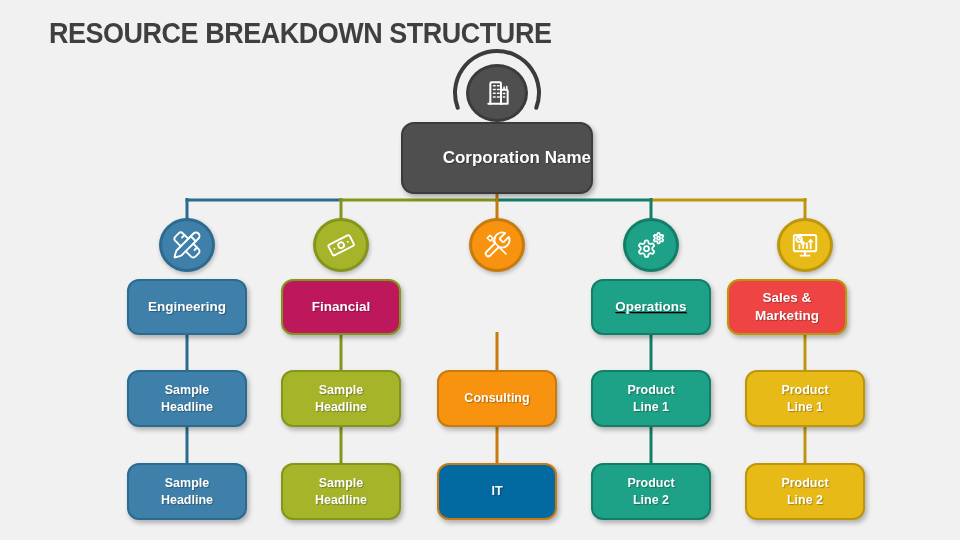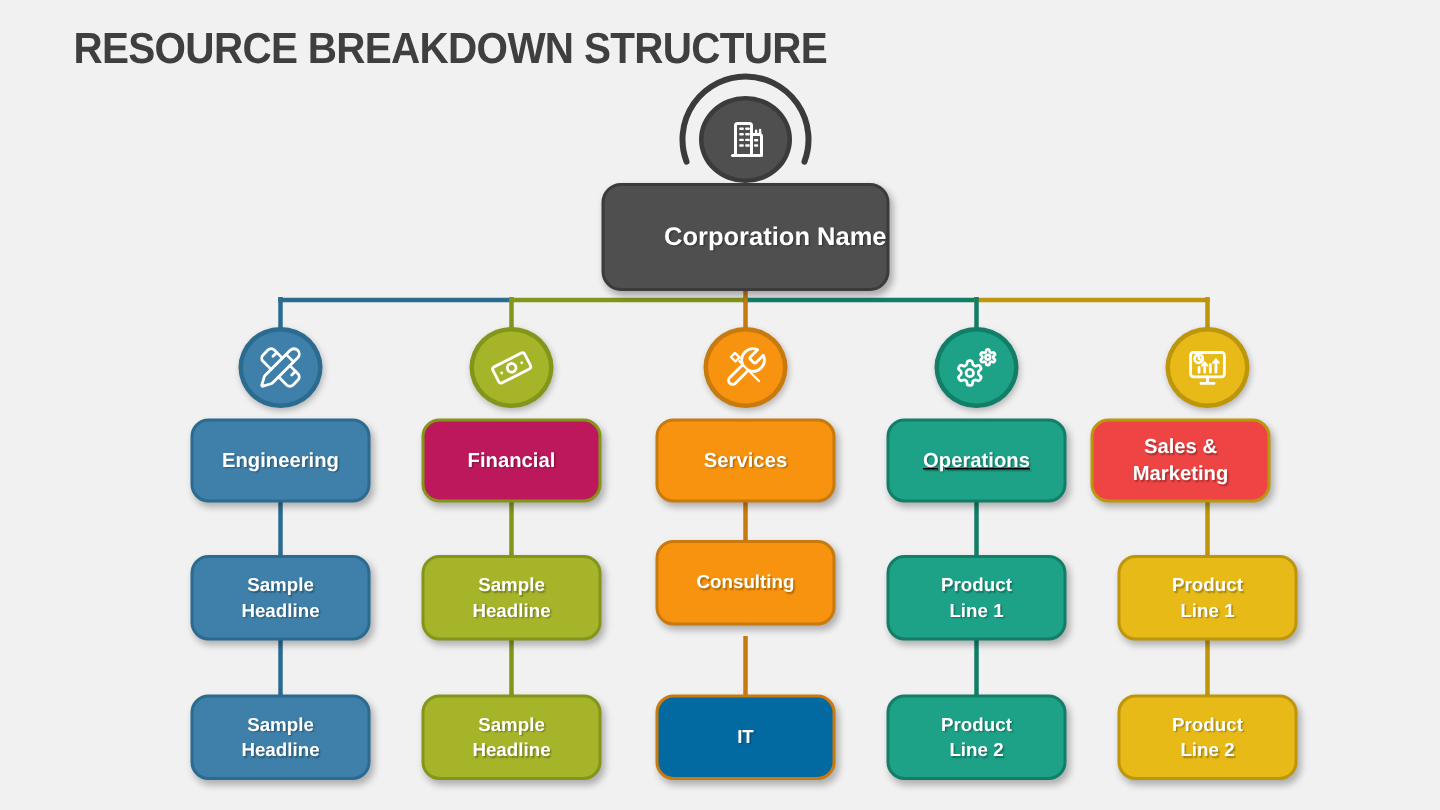--- a/index.html
+++ b/index.html
@@ -140,24 +140,21 @@
 Headline</span>
   </div>
 
   <div class="circle" style="left: 453px; background-color: rgb(247, 147, 14); border-color: rgb(200, 122, 14);">
     <svg class="icon-svg" width="30" height="30" viewBox="0 0 24 24">
       <path d="M14.7 6.3a1 1 0 0 0 0 1.4l1.6 1.6a1 1 0 0 0 1.4 0l3.77-3.77a6 6 0 0 1-7.94 7.94l-6.91 6.91a2.12 2.12 0 0 1-3-3l6.91-6.91a6 6 0 0 1 7.94-7.94l-3.76 3.76z"></path>
       <path d="M4.2 6.4 6.4 4.2l2.4 2.4-2.2 2.2z" stroke-width="1.2"></path>
       <path d="M8.7 8.7l8.6 8.6 1.9 1.9" stroke-width="1.2"></path>
     </svg>
   </div>
-  <div class="nodebox branch" style="left: 421px; top: 279px; background-color: rgb(247, 147, 14); border-color: rgb(200, 122, 14);">
-    <span class="label">Services</span>
-  </div>
-  <div class="nodebox child" style="left: 421px; top: 360px; height: 57px; background-color: rgb(247, 147, 14); border-color: rgb(200, 122, 14);">
+  <div class="nodebox child" style="left: 421px; top: 370px; height: 57px; background-color: rgb(247, 147, 14); border-color: rgb(200, 122, 14);">
     <span class="label">Consulting</span>
   </div>
   <div class="nodebox child" style="left: 421px; top: 463px; height: 57px; background-color: #0369a1; border-color: rgb(200, 122, 14);">
     <span class="label">IT</span>
   </div>
 
   <div class="circle" style="left: 607px; background-color: rgb(29, 162, 135); border-color: rgb(19, 126, 104);">
     <svg class="icon-svg" width="30" height="30" viewBox="0 0 24 24">
       <g transform="translate(0.5,7) scale(0.66)" stroke-width="2.2">
         <path d="M12.22 2h-.44a2 2 0 0 0-2 2v.18a2 2 0 0 1-1 1.73l-.43.25a2 2 0 0 1-2 0l-.15-.08a2 2 0 0 0-2.73.73l-.22.38a2 2 0 0 0 .73 2.73l.15.1a2 2 0 0 1 1 1.72v.51a2 2 0 0 1-1 1.74l-.15.09a2 2 0 0 0-.73 2.73l.22.38a2 2 0 0 0 2.73.73l.15-.08a2 2 0 0 1 2 0l.43.25a2 2 0 0 1 1 1.73V20a2 2 0 0 0 2 2h.44a2 2 0 0 0 2-2v-.18a2 2 0 0 1 1-1.73l.43-.25a2 2 0 0 1 2 0l.15.08a2 2 0 0 0 2.73-.73l.22-.39a2 2 0 0 0-.73-2.73l-.15-.08a2 2 0 0 1-1-1.74v-.5a2 2 0 0 1 1-1.74l.15-.09a2 2 0 0 0 .73-2.73l-.22-.38a2 2 0 0 0-2.73-.73l-.15.08a2 2 0 0 1-2 0l-.43-.25a2 2 0 0 1-1-1.73V4a2 2 0 0 0-2-2z"></path>

